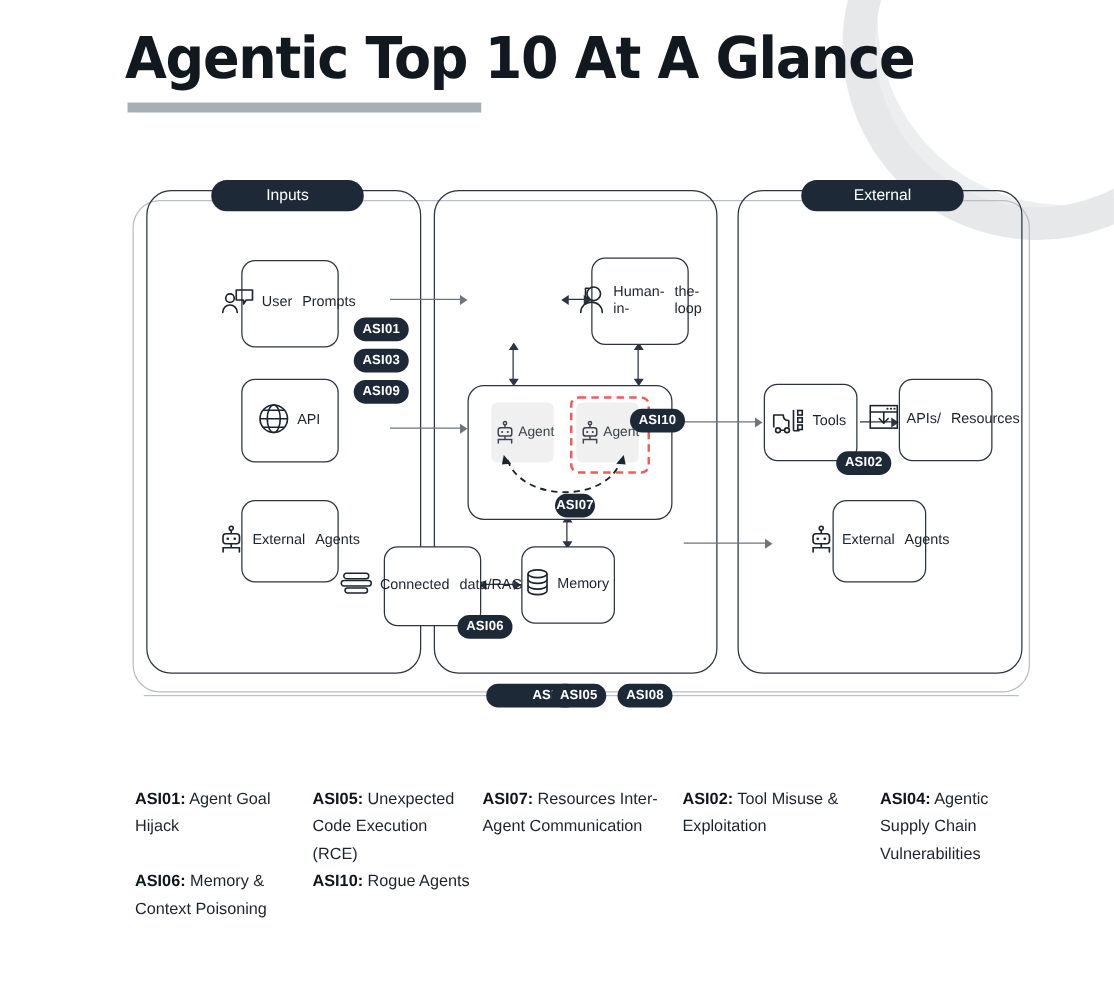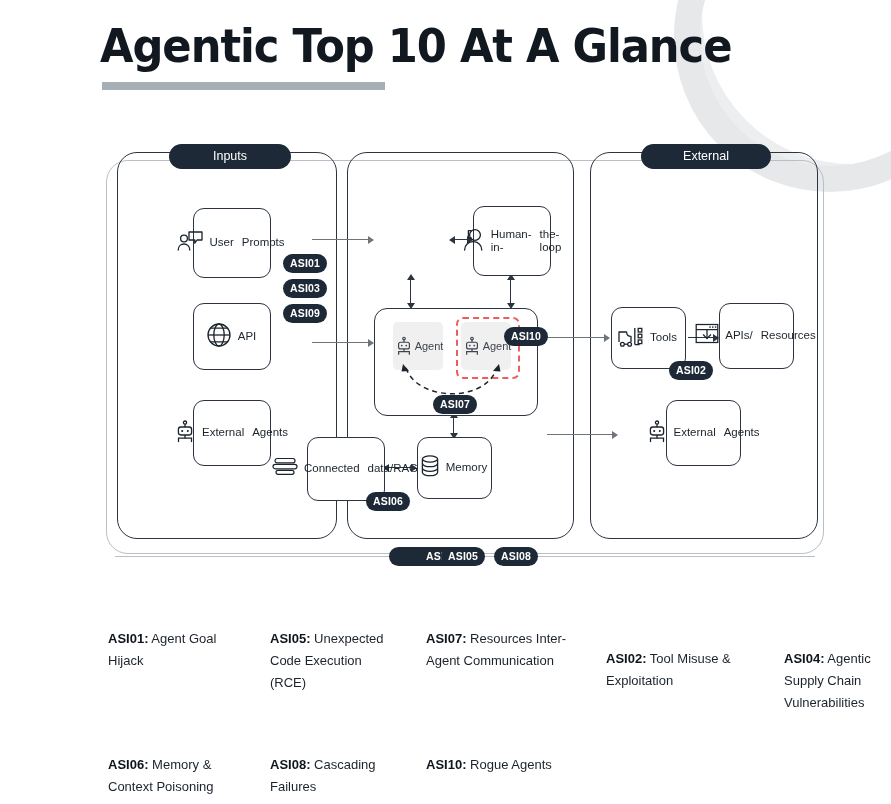--- a/index.html
+++ b/index.html
@@ -69,24 +69,24 @@
   .ln.grey{background:#6d747b;}
   .arrow{position:absolute;width:0;height:0;z-index:3;}
   .ar-r{border-top:4px solid transparent;border-bottom:4px solid transparent;border-left:6px solid #2b3440;}
   .ar-l{border-top:4px solid transparent;border-bottom:4px solid transparent;border-right:6px solid #2b3440;}
   .ar-u{border-left:4px solid transparent;border-right:4px solid transparent;border-bottom:6px solid #2b3440;}
   .ar-d{border-left:4px solid transparent;border-right:4px solid transparent;border-top:6px solid #2b3440;}
 
   .baseline{position:absolute;left:115px;top:556px;width:700px;height:1.4px;background:#b9bfc4;z-index:2;}
 
   .legend{position:absolute;left:108px;top:628px;width:760px;
-    display:grid;grid-template-columns:142px 136px 160px 158px 120px;column-gap:0;row-gap:0;gap:20px;}
+    display:grid;grid-template-columns:142px 136px 160px 158px 120px;column-gap:0;row-gap:0;}
   .legend .cell{font-size:13px;line-height:22px;color:#1b232c;padding-right:10px;}
   .legend .cell b{font-weight:bold;color:#0e151d;}
-  .legend .row2{margin-top:20px;}
+  .legend .row2{}
 
   svg{display:block;}
 </style>
 </head>
 <body>
 
 <div class="corner-arc2"></div>
 <div class="corner-arc"></div>
 
 <div class="title">Agentic Top 10 At A Glance</div>
@@ -300,33 +300,32 @@
   <div class="ln grey" style="left:547px;top:434px;width:66px;height:1.4px;"></div>
   <div class="arrow ar-r" style="left:612px;top:430.5px;border-left-color:#6d747b;"></div>
 
   <div class="ln" style="left:688px;top:337px;width:27px;height:1.3px;"></div>
   <div class="arrow ar-r" style="left:713px;top:333.5px;"></div>
 
   <div class="badge" style="left:283px;top:254px;width:44px;">ASI01</div>
   <div class="badge" style="left:283px;top:279px;width:44px;">ASI03</div>
   <div class="badge" style="left:283px;top:304px;width:44px;">ASI09</div>
   <div class="badge" style="left:504px;top:327px;width:44px;">ASI10</div>
-  <div class="badge" style="left:433px;top:395px;width:44px;">ASI07</div>
+  <div class="badge" style="left:444px;top:395px;width:32px;">ASI07</div>
   <div class="badge" style="left:366px;top:492px;width:44px;">ASI06</div>
   <div class="badge" style="left:669px;top:361px;width:44px;">ASI02</div>
 
   <div class="baseline"></div>
   <div class="badge" style="left:389px;top:547px;width:44px;padding-left:30px;">ASI04</div>
   <div class="badge" style="left:441px;top:547px;width:44px;">ASI05</div>
   <div class="badge" style="left:494px;top:547px;width:44px;">ASI08</div>
 </div>
 
 <div class="legend">
   <div class="cell"><b>ASI01:</b><span> Agent Goal Hijack</span></div>
   <div class="cell"><b>ASI05:</b><span> Unexpected Code Execution (RCE)</span></div>
   <div class="cell"><b>ASI07:</b><span> Resources Inter-Agent Communication</span></div>
 
   <div class="cell row2"><b>ASI02:</b><span> Tool Misuse &amp; Exploitation</span></div>
   <div class="cell row2"><b>ASI04:</b><span> Agentic Supply Chain Vulnerabilities</span></div>
   <div class="cell row2"><b>ASI06:</b><span> Memory &amp; Context Poisoning</span></div>
-  <div class="cell row2"><b>ASI08:</b><span> Cascading Failures</span></div>
   <div class="cell row2"><b>ASI10:</b><span> Rogue Agents</span></div>
 </div>
 
 </body></html>

